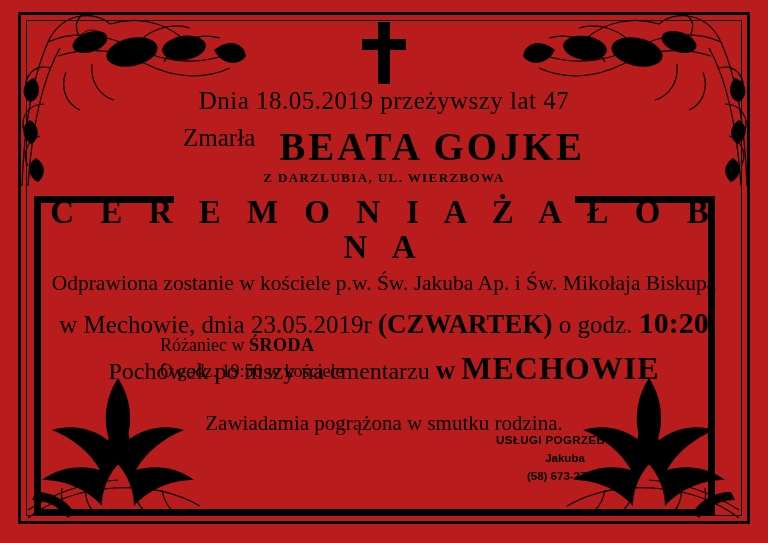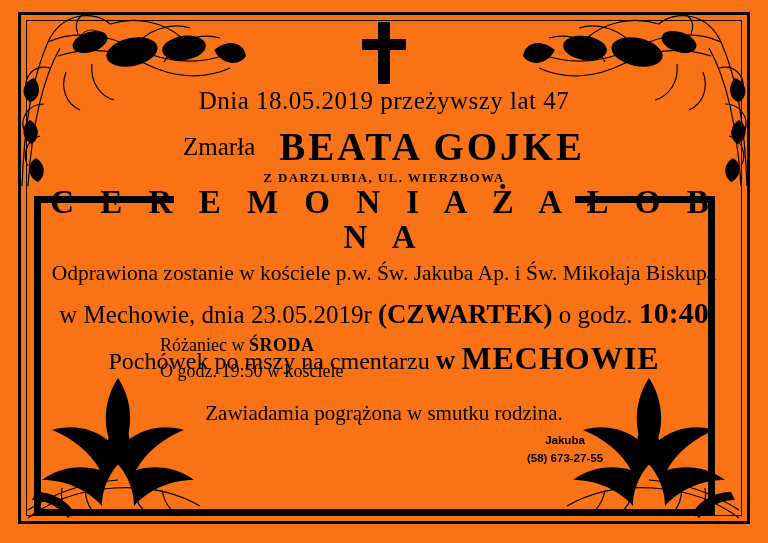--- a/index.html
+++ b/index.html
@@ -4,21 +4,21 @@
 <style>
   html, body {
     margin: 0;
     padding: 0;
     background: #ffffff;
   }
   #page {
     position: relative;
     width: 768px;
     height: 543px;
-    background: #f97316;
+    background: #b91c1c;
     overflow: hidden;
     font-family: "Liberation Serif", serif;
     color: #000000;
     text-decoration: underline;
   }
 
   
   .frame-outer {
     position: absolute;
     left: 18px;
@@ -90,36 +90,37 @@
   }
   .line { line-height: 1.05; }
 
   .l-date {
     font-size: 25px;
     letter-spacing: 0.5px;
     margin-bottom: 10px;
   }
   .l-name-row {
     display: flex;
-    align-items: center;
+    align-items: flex-start;
     justify-content: center;
     gap: 24px;
     margin-bottom: 2px;
   }
   .l-zmarla { font-size: 25px; }
   .l-name {
     font-size: 39px;
     font-weight: bold;
     letter-spacing: 3px;
   }
   .l-addr {
     font-size: 13px;
     font-weight: bold;
     letter-spacing: 1.4px;
     margin-top: 2px;
+    margin-bottom: 10px;
   }
   .l-ceremony {
     font-size: 33px;
     font-weight: bold;
     letter-spacing: 9px;
     margin-bottom: 8px;
   }
   .l-church {
     font-size: 21.5px;
     margin-bottom: 12px;
@@ -296,38 +297,39 @@
     <div class="line l-addr">Z DARZLUBIA, UL. WIERZBOWA</div>
 
     <div class="line l-ceremony">C E R E M O N I A   Ż A Ł O B N A</div>
 
     <div class="line l-church">Odprawiona zostanie w kościele p.w. Św. Jakuba Ap. i Św. Mikołaja Biskupa</div>
 
     <div class="line l-when">
       <span>w Mechowie, dnia 23.05.2019r</span>
       <span class="czw">(CZWARTEK)</span>
       <span>o godz.</span>
-      <span class="big">10:40</span>
+      <span class="big">10:20</span>
     </div>
 
     <div class="line l-burial">
       <span>Pochówek po mszy na cmentarzu</span>
       <span class="w">w</span>
       <span class="big">MECHOWIE</span>
     </div>
 
     <div class="line l-family">Zawiadamia pogrążona w smutku rodzina.</div>
   </div>
 
   <div class="l-rosary-block">
     <div>
       <span>Różaniec w</span>
       <span class="caps">ŚRODA</span>
     </div>
     <div>O godz. 19:50 w kościele</div>
   </div>
 
   <div class="credit">
+    <div class="t1">USŁUGI POGRZEBOWE</div>
     <div>Jakuba</div>
     <div>(58) 673-27-55</div>
   </div>
 
 </div>
 
 </body></html>

